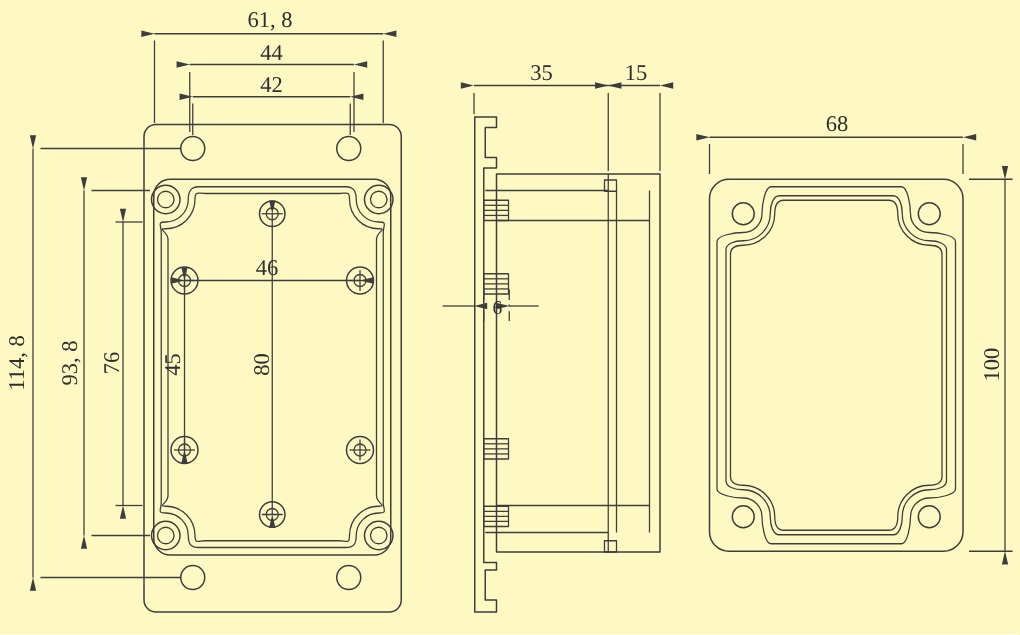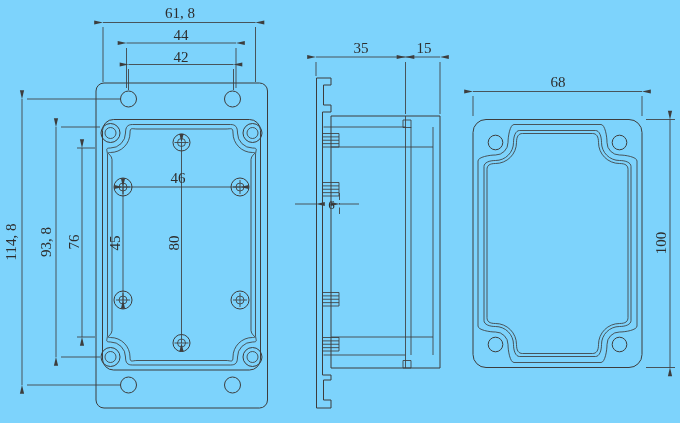--- a/index.html
+++ b/index.html
@@ -1,16 +1,16 @@
 <!DOCTYPE html>
 <html><head>
 <meta charset="utf-8">
 <style>
   html,body{margin:0;padding:0;background:#ffffff;}
-  #stage{position:relative;width:680px;height:423px;background:#7dd3fc;overflow:hidden;}
+  #stage{position:relative;width:680px;height:423px;background:#fef9c3;overflow:hidden;}
   svg{position:absolute;left:0;top:0;}
   .ln{stroke:#3d3d3d;fill:none;stroke-width:1;stroke-linecap:butt;stroke-linejoin:round;}
   .thin{stroke-width:0.85;}
   .dash{stroke-dasharray:7 3 1.5 3;}
   text{font-family:"Liberation Serif","DejaVu Serif",serif;font-size:15px;fill:#2e2e2e;}
   .dimtxt{text-anchor:middle;}
 </style>
 </head>
 <body>
 

